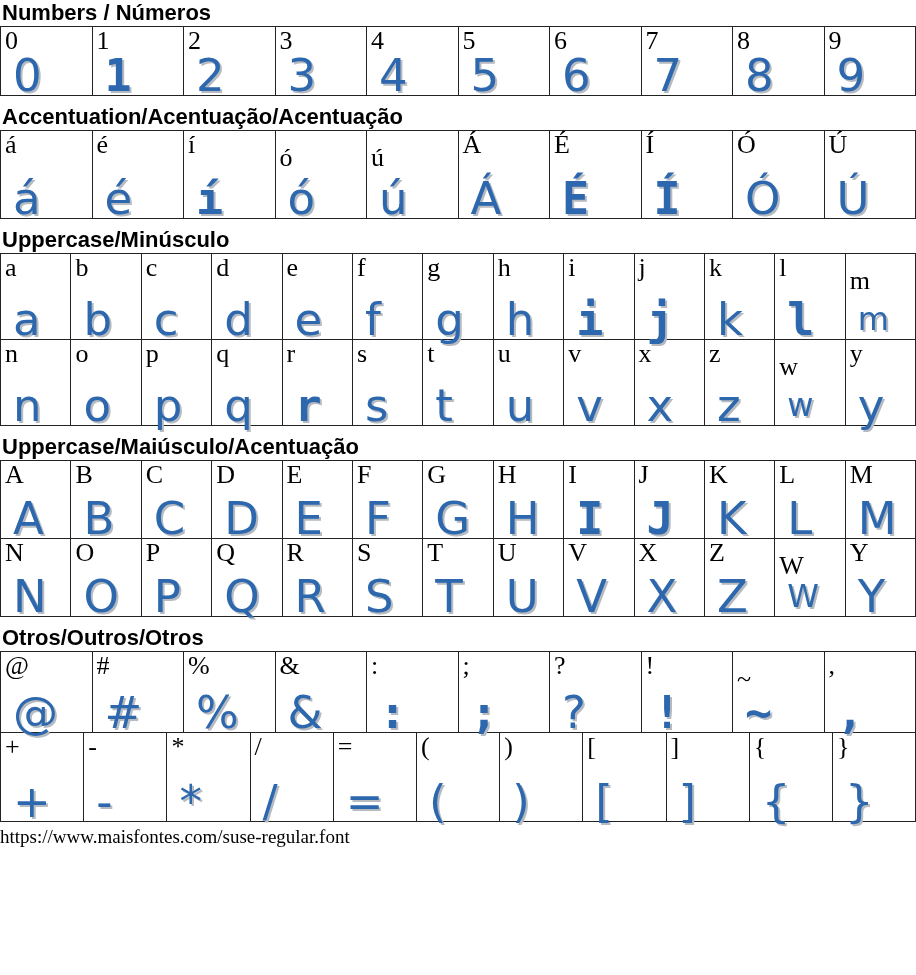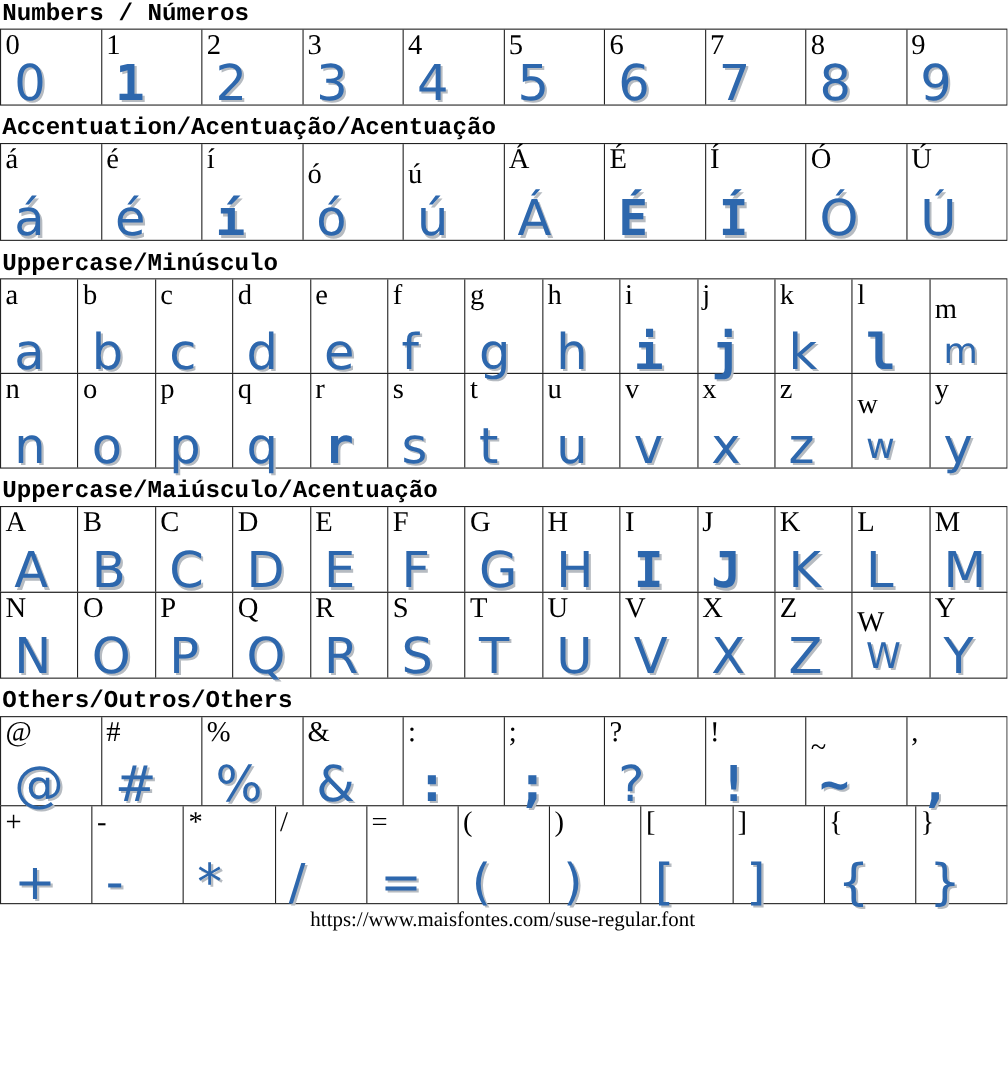--- a/index.html
+++ b/index.html
@@ -9,21 +9,21 @@
     --ink:#000000;
   }
   html,body{margin:0;padding:0;background:#ffffff;}
   body{
     width:916px;height:975px;overflow:hidden;
     font-family:"Liberation Serif","DejaVu Serif",serif;
     color:var(--ink);
   }
   #specimen{width:916px;}
   .spec-section h2{
-    font-family:Liberation Mono, monospace;
+    font-family:Liberation Sans, sans-serif;
     font-weight:bold;
     font-size:22px;
     line-height:26px;
     margin:8px 0 0 2px;
     letter-spacing:0px;
   }
   .spec-section:first-child h2{margin-top:0;}
   .grid-row{
     display:flex;
     border:1px solid var(--border);
@@ -64,21 +64,21 @@
   }
   .big.boldvar{
     font-family:"DejaVu Sans Mono",monospace;
     font-weight:700;
   }
   .big.smallvar{
     font-size:32px;
     bottom:4px;
   }
   #footer-url{
-    text-align:center;
+    text-align:left;
     font-family:"Liberation Serif","DejaVu Serif",serif;
     font-size:19px;
     margin:4px 2px 0 0;
     color:var(--ink);
   }
 </style>
 </head>
 <body>
 
 <div id="specimen">
@@ -388,21 +388,21 @@
           <span class="tiny drop">W</span>
           <span class="big smallvar">W</span>
         </div>
         <div class="cell">
           <span class="tiny">Y</span>
           <span class="big">Y</span>
         </div>
       </div>
     </section>
     <section class="spec-section sec-others">
-      <h2>Others/Outros/Others</h2>
+      <h2>Otros/Outros/Otros</h2>
       <div class="grid-row row0">
         <div class="cell">
           <span class="tiny">@</span>
           <span class="big">@</span>
         </div>
         <div class="cell">
           <span class="tiny">#</span>
           <span class="big">#</span>
         </div>
         <div class="cell">

